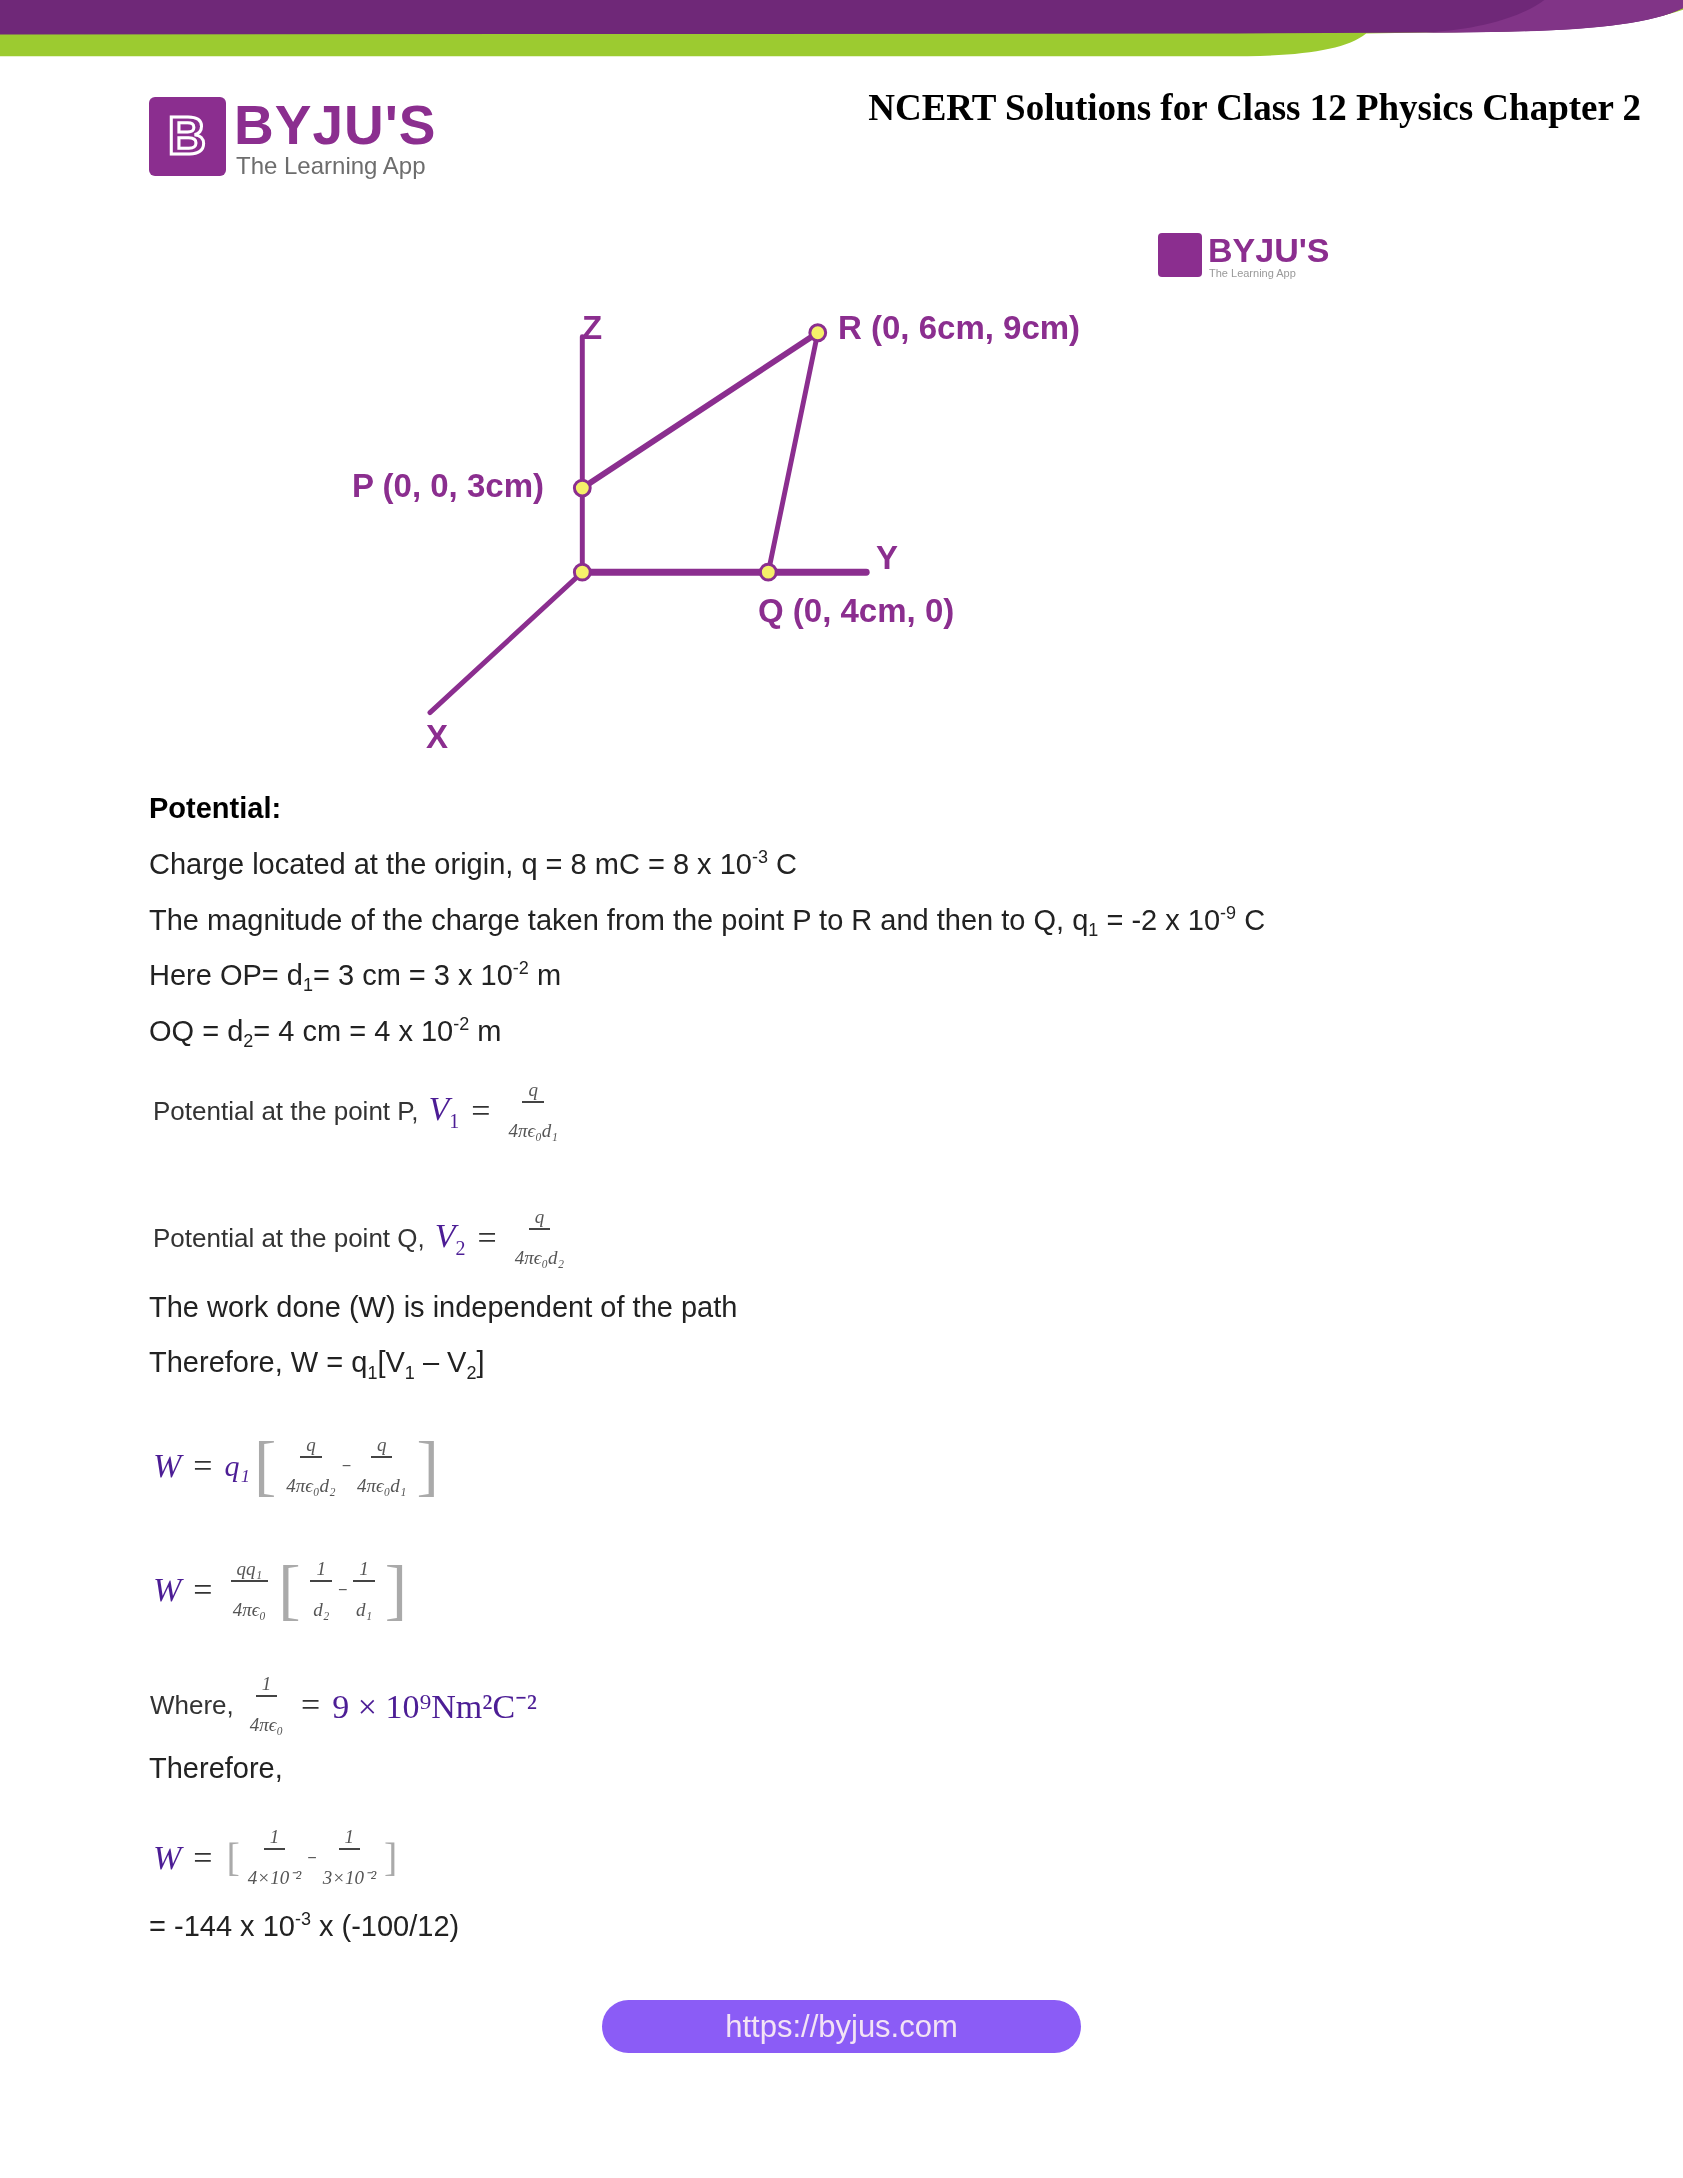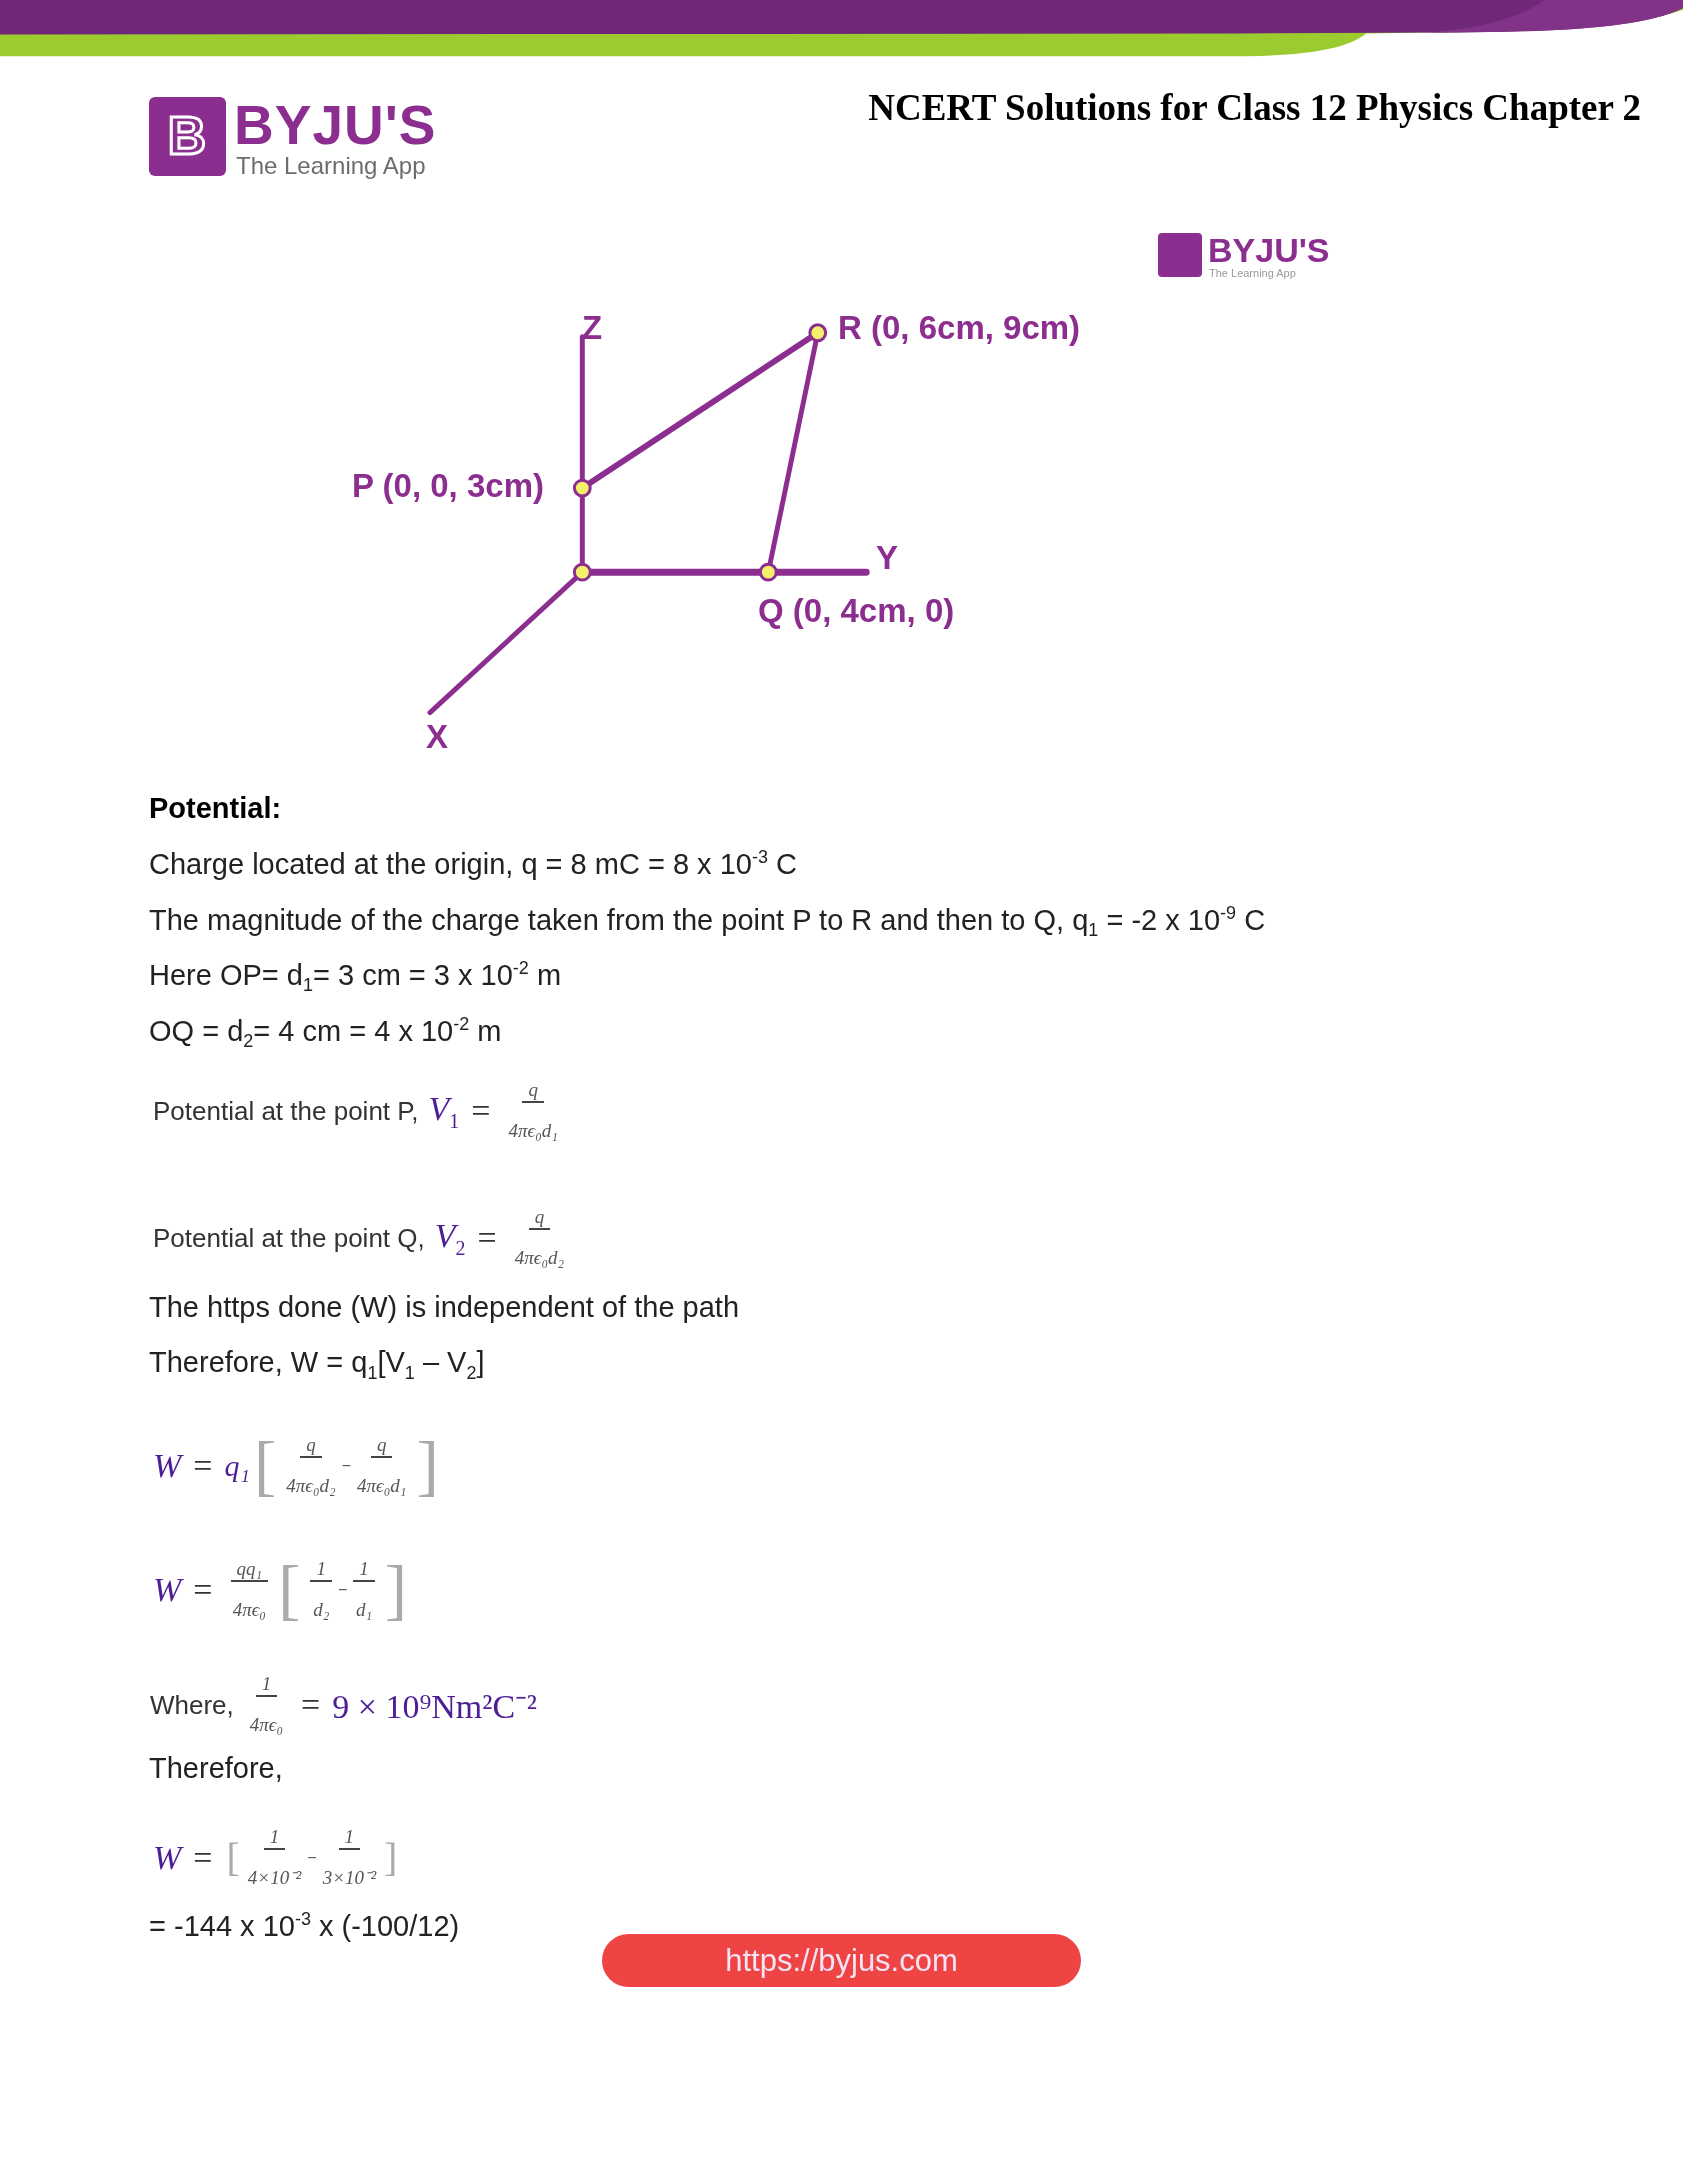--- a/index.html
+++ b/index.html
@@ -25,21 +25,21 @@
   .solution { font-weight:bold; color:#000; }
   .eq { position:absolute; left:153px; white-space:nowrap; display:flex; align-items:center; color:#444; }
   .eq .lead { font:26px "Liberation Sans", sans-serif; color:#333; margin-right:10px; }
   .frac { display:inline-flex; flex-direction:column; align-items:center; margin:0 6px; font:19px "Liberation Serif", serif; font-style:italic; color:#555; }
   .frac .num { border-bottom:2px solid #444; padding:0 6px; line-height:22px; }
   .frac .den { line-height:24px;margin-top:16px; }
   .big { font:34px "Liberation Serif", serif; font-style:italic; color:#4c1d95; }
   .op { font:34px "Liberation Serif", serif; color:#333; margin:0 12px; }
   .brk { font:67px "Liberation Serif", serif; color:#aaa; font-weight:100; line-height:67px; margin:0 4px; }
   .brk-s { font:40px "Liberation Serif", serif; color:#aaa; line-height:40px; margin:0 2px; }
-  .footer { position:absolute; left:602px; top:1934px; width:479px; height:53px; background:#ef4444; border-radius:27px;
+  .footer { position:absolute; left:602px; top:2000px; width:479px; height:53px; background:#8b5cf6; border-radius:27px;
             color:#f3e3f5; font:31px "Liberation Sans", sans-serif; text-align:center; line-height:53px; }
 </style>
 </head>
 <body>
 
 <svg class="band" viewBox="0 0 1700 70" preserveAspectRatio="none">
   <path d="M0 0 H1700 V10 C1640 30 1560 32 1440 33 L1380 34 C1360 50 1320 56 1260 57 L0 57 Z" fill="#9ccb30"></path>
   <path d="M0 0 H1700 V8 C1660 28 1580 32 1460 33 L1250 34 L0 35 Z" fill="#6f2878"></path>
   <path d="M1480 0 H1700 V8 C1660 28 1580 32 1470 33 L1440 33 C1500 30 1540 15 1560 0 Z" fill="#813487"></path>
 </svg>
@@ -113,21 +113,21 @@
 <div class="eq" style="top:1206px">
   <span class="lead">Potential at the point Q,</span>
   <span class="big"><span>V</span><sub style="font-size:20px;font-style:normal">2</sub></span>
   <span class="op">=</span>
   <span class="frac">
       <span class="num">q</span>
       <span class="den">4πϵ₀d₂</span>
     </span>
 </div>
 
-<div class="txt" style="top:1291px">The https done (W) is independent of the path</div>
+<div class="txt" style="top:1291px">The work done (W) is independent of the path</div>
 <div class="txt" style="top:1346px">
   <span>Therefore, W = q</span><sub>1</sub><span>[V</span><sub>1</sub><span> – V</span><sub>2</sub><span>]</span>
 </div>
 
 <div class="eq" style="top:1432px">
   <span class="big">W</span>
     <span class="op">=</span>
   <span class="big" style="font-size:30px">q₁</span>
   <span class="brk">[</span>
   <span class="frac">

